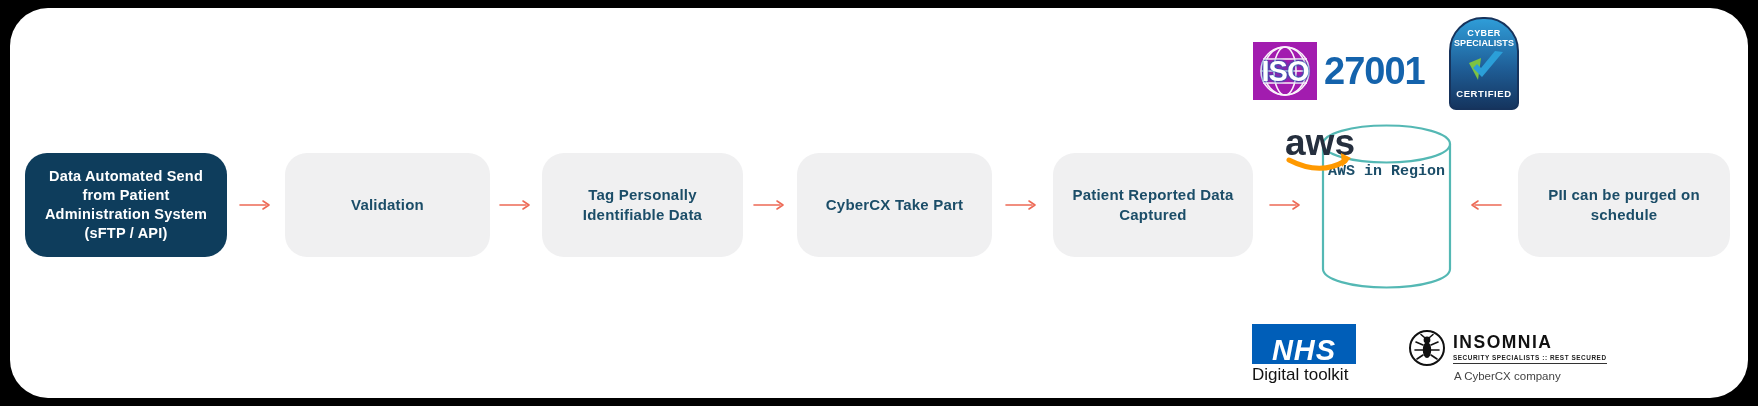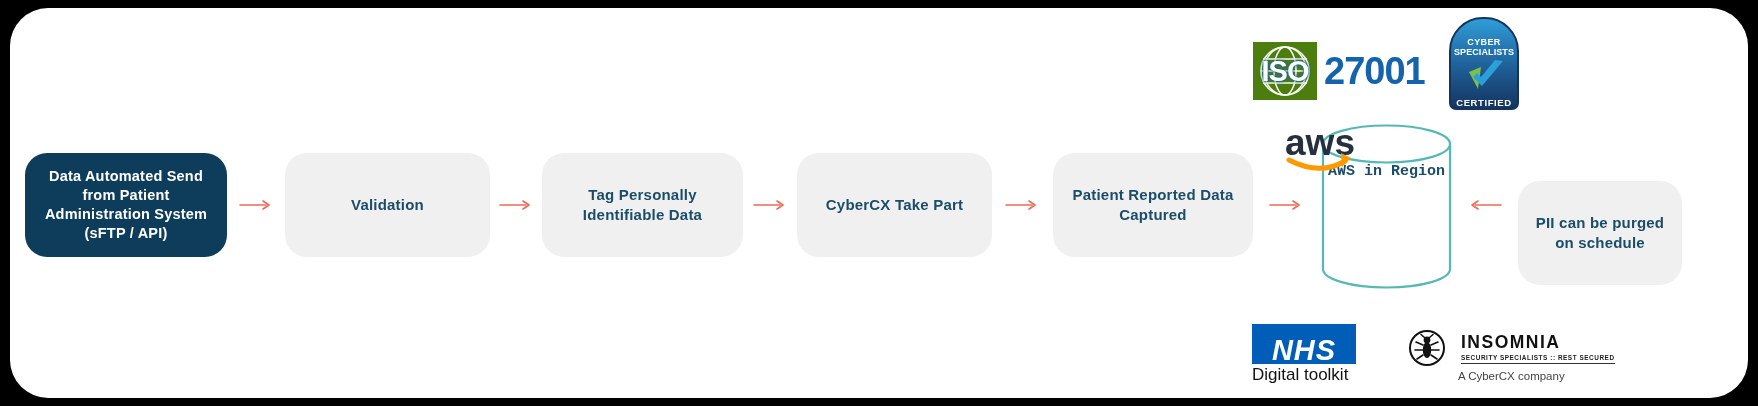--- a/index.html
+++ b/index.html
@@ -11,59 +11,59 @@
   .node{position:absolute;top:153px;height:104px;border-radius:22px;background:#f0f0f1;
         display:flex;align-items:center;justify-content:center;text-align:center;
         color:#1b4d68;font-weight:bold;font-size:15px;line-height:1.32;letter-spacing:.2px;
         padding:0 14px;box-sizing:border-box;}
   .node.dark{background:#0e3d5c;color:#ffffff;font-size:14.5px;}
   .n1{left:25px;width:202px;}
   .n2{left:285px;width:205px;}
   .n3{left:542px;width:201px;align-items:center;}
   .n4{left:797px;width:195px;}
   .n5{left:1053px;width:200px;}
-  .n7{left:1518px;width:164px;margin-top:28px;}
+  .n7{left:1518px;width:212px;}
 
   .arrow{position:absolute;top:199px;width:34px;height:12px;}
 
   
   .cyl{position:absolute;left:1320px;top:122px;width:133px;height:168px;}
   .cyl svg{position:absolute;left:0;top:0;}
   .cyl-label{position:absolute;left:0;top:41px;width:100%;text-align:center;
              color:#1b4d68;font-weight:bold;font-size:15px;font-family:Liberation Mono, monospace;}
   .aws-logo{position:absolute;left:50%;top:62px;transform:translateX(-50%);}
 
   
   .iso{position:absolute;left:1253px;top:42px;display:flex;align-items:center;gap:7px;}
-  .iso-square{position:relative;width:64px;height:58px;background:#4d7c0f;display:flex;
+  .iso-square{position:relative;width:64px;height:58px;background:#a21caf;display:flex;
               align-items:center;justify-content:center;}
   .iso-square svg{position:absolute;left:0;top:0;}
   .iso-word{position:relative;color:#fff;font-weight:bold;font-size:29px;letter-spacing:-1px;
             text-shadow:0 0 3px #1463ac,0 0 3px #1463ac;}
   .iso-number{color:#1463ac;font-weight:bold;font-size:38px;letter-spacing:-1px;}
 
   
   .ce{position:absolute;left:1449px;top:17px;width:70px;height:93px;box-sizing:border-box;
       background:linear-gradient(180deg,#2f9dd8 0%,#1f5e97 55%,#15355f 100%);
       border:2px solid #16335c;border-radius:34px 34px 7px 7px;
-      display:flex;flex-direction:column;align-items:center;color:#fff;justify-content:flex-end;}
+      display:flex;flex-direction:column;align-items:center;color:#fff;}
   .ce-t1{font-size:9px;font-weight:bold;margin-top:9px;letter-spacing:.4px;}
   .ce-t2{font-size:9px;font-weight:bold;letter-spacing:.1px;}
   .ce-check{margin-top:2px;}
   .ce-cert{font-size:9.5px;font-weight:bold;letter-spacing:.6px;margin-top:4px;}
 
   
   .nhs{position:absolute;left:1252px;top:324px;}
   .nhs-rect{width:104px;height:40px;background:#005eb8;display:flex;align-items:center;justify-content:center;}
   .nhs-word{color:#fff;font-weight:bold;font-style:italic;font-size:29px;letter-spacing:1px;margin-top:13px;}
   .nhs-caption{color:#121212;font-size:17px;margin-top:1px;}
 
   
   .ins{position:absolute;left:1408px;top:329px;}
-  .ins-row{display:flex;align-items:center;gap:15px;}
+  .ins-row{display:flex;align-items:center;gap:7px;}
   .ins-name{color:#111;font-weight:bold;font-size:17.5px;letter-spacing:1.5px;}
   .ins-tag{color:#222;font-weight:bold;font-size:6.4px;letter-spacing:.55px;
            border-bottom:1px solid #333;padding-bottom:2px;margin-top:1px;}
   .ins-company{color:#444;font-size:11.5px;text-align:center;margin-top:3px;}
 </style>
 </head>
 <body>
 
 <div class="canvas">
   <div class="panel"></div>

